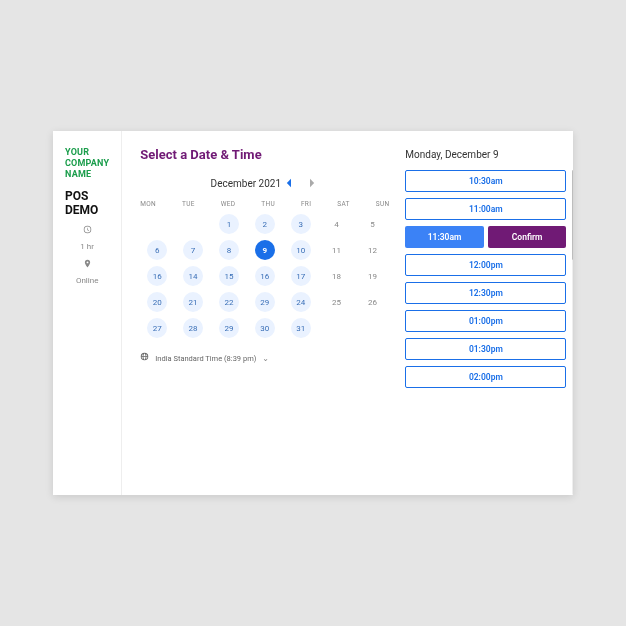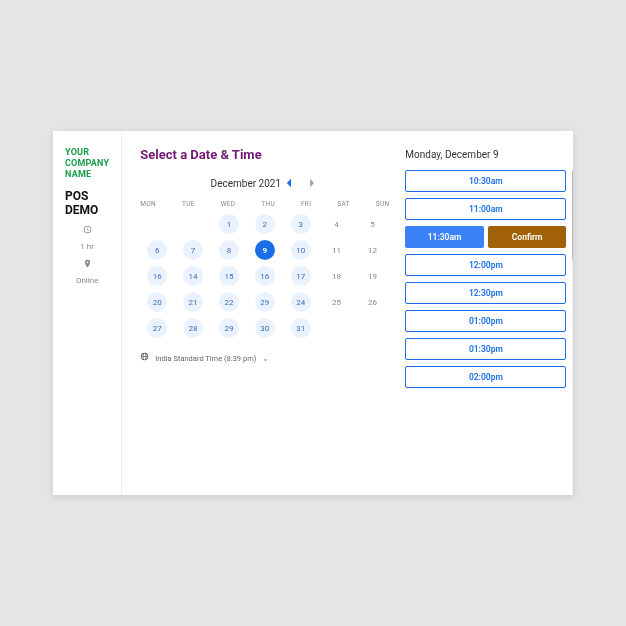--- a/index.html
+++ b/index.html
@@ -93,21 +93,21 @@
     display: flex; align-items: center; justify-content: center;
     cursor: pointer;
   }
   .slot-row { display: flex; gap: 4px; height: 22px; }
   .slot-selected {
     flex: 1; background: #3b82f6; color: #fff; border-radius: 2px;
     display: flex; align-items: center; justify-content: center;
     font-size: 8.5px; font-weight: 600;
   }
   .confirm {
-    flex: 1; background: #a16207; color: #fff; border-radius: 2px;
+    flex: 1; background: #701a75; color: #fff; border-radius: 2px;
     display: flex; align-items: center; justify-content: center;
     font-size: 8.5px; font-weight: 600; cursor: pointer;
   }
   .scrollbar {
     width: 3px; background: #eee; border-radius: 2px;
     position: relative;
   }
   .thumb {
     position: absolute; top: 0; width: 3px; height: 90px;
     background: #bdbdbd; border-radius: 2px;

